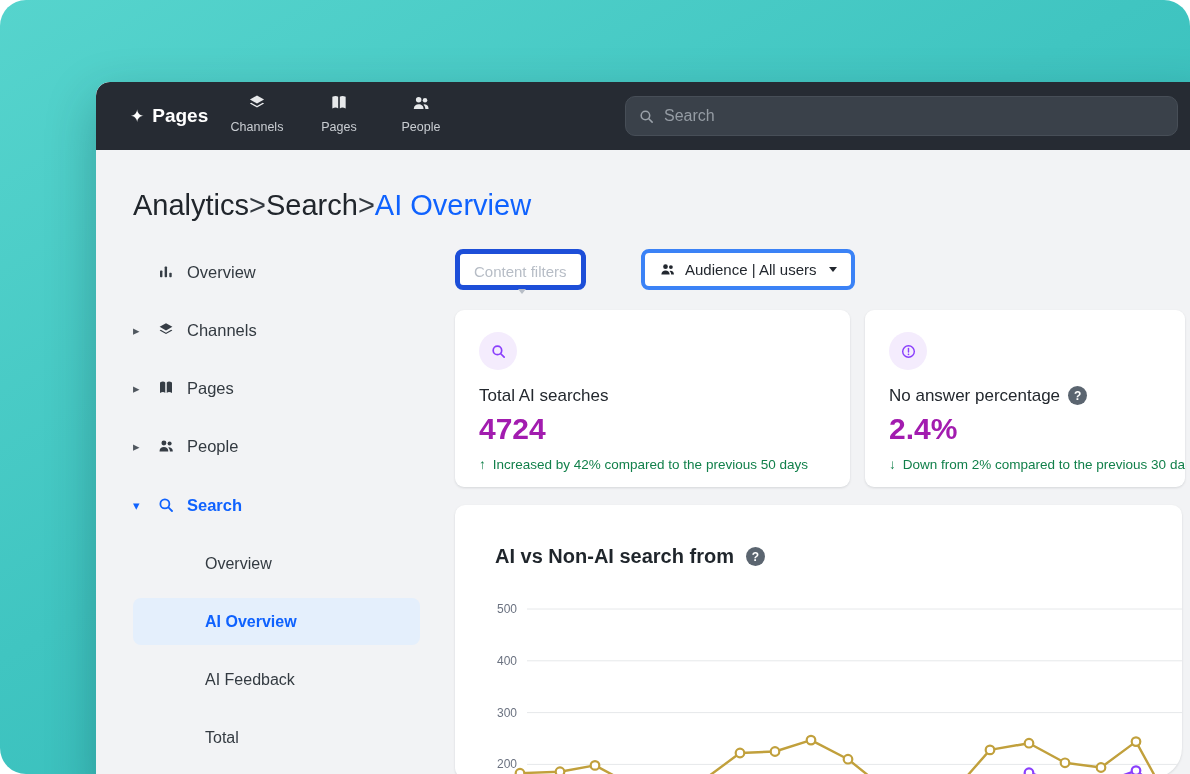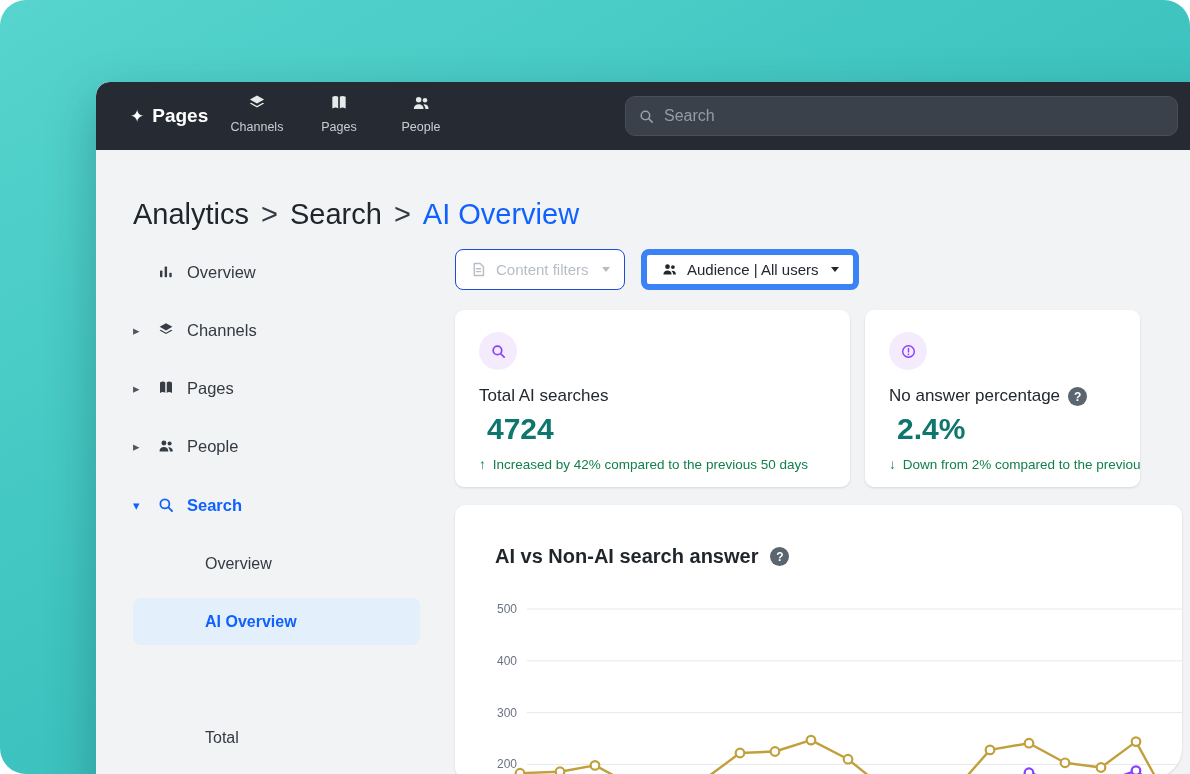--- a/index.html
+++ b/index.html
@@ -12,50 +12,50 @@
   .logo { position:absolute; left:34px; top:0; height:68px; display:flex; align-items:center; gap:8px; color:#fff; font-size:19px; font-weight:700; }
   .logo .spark { font-size:17px; font-weight:400; }
   .nav-item { position:absolute; top:11px; width:74px; display:flex; flex-direction:column; align-items:center; gap:3px; color:#e7e9eb; cursor:pointer; }
   .nav-item svg { width:20px; height:20px; }
   .nav-item .nav-label { font-size:12.5px; color:#c9cdd2; }
   .nav-search { position:absolute; left:529px; top:14px; width:553px; height:40px; background:#3a414a; border:1px solid #474e57; border-radius:10px; display:flex; align-items:center; padding:0 12px; gap:9px; }
   .nav-search svg { width:17px; height:17px; color:#9aa1a9; flex:none; }
   .nav-search input { background:transparent; border:none; outline:none; color:#dfe2e6; font-size:16px; width:100%; font-family:inherit; }
   .nav-search input::placeholder { color:#959ca4; }
 
-  .breadcrumb { position:absolute; left:37px; top:107px; font-size:29px; color:#21262c; display:flex; gap:12px; align-items:baseline;margin-top:9px; }
+  .breadcrumb { position:absolute; left:37px; top:107px; font-size:29px; color:#21262c; display:flex; align-items:baseline; }
   .breadcrumb .crumb { cursor:pointer; }
   .breadcrumb .sep { color:#343a41; }
   .breadcrumb .current { color:#0f62fe; }
 
   .side-row { position:absolute; left:37px; width:287px; height:46px; display:flex; align-items:center; cursor:pointer; }
   .side-caret { width:24px; font-size:13px; color:#50575f; flex:none; }
   .side-icon { width:30px; flex:none; color:#363d45; }
   .side-icon svg { width:18px; height:18px; display:block; }
   .side-label { font-size:16.5px; color:#333a41; }
   .side-row.active .side-caret, .side-row.active .side-label, .side-row.active .side-icon { color:#0f62fe; }
   .side-row.active .side-label { font-weight:700; }
   .sub-row { position:absolute; left:37px; width:287px; height:47px; display:flex; align-items:center; padding-left:72px; font-size:16px; color:#333a41; cursor:pointer; border-radius:8px; }
   .sub-row.selected { background:#e4effc; color:#0f62fe; font-weight:700; }
 
   .btn { position:absolute; top:167px; height:41px; background:#fff; border-radius:8px; display:flex; align-items:center; gap:9px; padding:0 14px; font-size:15px; font-family:inherit; cursor:pointer; }
   .btn svg { width:17px; height:17px; }
   .btn .tri { width:0; height:0; border-left:4.5px solid transparent; border-right:4.5px solid transparent; border-top:5.5px solid currentColor; margin-left:4px; }
-  .btn-disabled { left:359px; border:1px solid #1d4ed8; color:#b7bdc6; }
-  .btn-audience { left:545px; border:6px solid #3b82f6; color:#22272e; }
+  .btn-disabled { left:359px; border:5px solid #1d4ed8; color:#b7bdc6;flex-direction:column; }
+  .btn-audience { left:545px; border:4px solid #3b82f6; color:#22272e; }
   .btn-audience .btn-label { font-weight:400; }
 
   .card { position:absolute; background:#fff; border-radius:9px; box-shadow:0 1px 2px rgba(20,30,40,.05), 0 1px 3px rgba(20,30,40,.08); overflow:hidden; }
   .stat-card { top:228px; height:177px; padding:22px 24px; }
   .card-icon { width:38px; height:38px; border-radius:50%; background:#f4ecfd; display:flex; align-items:center; justify-content:center; color:#8a3ffc; }
   .card-icon svg { width:17px; height:17px; }
-  .stat-title-row { display:flex; align-items:flex-end; gap:8px; margin-top:16px; }
+  .stat-title-row { display:flex; align-items:flex-start; gap:8px; margin-top:16px; }
   .stat-title { font-size:17px; color:#23282e; }
   .help-badge { width:19px; height:19px; border-radius:50%; background:#5b6570; color:#fff; font-size:12px; font-weight:700; display:flex; align-items:center; justify-content:center; flex:none; cursor:pointer; }
-  .stat-value { font-size:30px; font-weight:600; color:#0f766e; margin-top:6px;margin-left:8px; }
+  .stat-value { font-size:30px; font-weight:600; color:#a21caf; margin-top:6px; }
   .stat-trend { margin-top:11px; font-size:13.5px; color:#12804b; white-space:nowrap; display:flex; gap:7px; align-items:center; }
 
   .chart-card { left:359px; top:423px; width:727px; height:273px; border-radius:10px 10px 30px 10px; }
   .chart-title-row { position:absolute; left:40px; top:40px; display:flex; align-items:center; gap:12px; }
   .chart-title { font-size:20px; font-weight:700; color:#1f252b; }
   .chart-plot { position:absolute; inset:0; }
   .chart-plot svg { position:absolute; left:0; top:0; }
 </style>
 </head>
 <body>
@@ -165,20 +165,23 @@
             <path d="M15.2 15.2L20 20" stroke-linecap="round"></path>
           </svg>
       </span>
       <span class="side-label">Search</span>
     </div>
     <div class="sub-row" style="top:458px">
       <span>Overview</span>
     </div>
     <div class="sub-row selected" style="top:516px">
       <span>AI Overview</span>
+    </div>
+    <div class="sub-row" style="top:574px">
+      <span>AI Feedback</span>
     </div>
     <div class="sub-row" style="top:632px">
       <span>Total</span>
     </div>
 
     <button class="btn btn-disabled">
       <svg viewBox="0 0 24 24" fill="none" stroke="currentColor" stroke-width="2">
           <path d="M6 3.5h8.5L19 8v12.5H6z" stroke-linejoin="round"></path>
           <path d="M9 11h6M9 15h6" stroke-linecap="round"></path>
         </svg>
@@ -206,21 +209,21 @@
       <div class="stat-title-row">
         <span class="stat-title">Total AI searches</span>
       </div>
       <div class="stat-value">4724</div>
       <div class="stat-trend">
         <span>↑</span>
         <span>Increased by 42% compared to the previous 50 days</span>
       </div>
     </div>
 
-    <div class="card stat-card" style="left:769px; width:275px;">
+    <div class="card stat-card" style="left:769px; width:320px;">
       <div class="card-icon">
         <svg viewBox="0 0 24 24" fill="none" stroke="currentColor" stroke-width="2">
             <circle cx="12" cy="12" r="8.2"></circle>
             <path d="M12 7.8v5" stroke-linecap="round"></path>
             <circle cx="12" cy="16" r="1.2" fill="currentColor" stroke="none"></circle>
           </svg>
       </div>
       <div class="stat-title-row">
         <span class="stat-title">No answer percentage</span>
         <span class="help-badge">?</span>
@@ -255,19 +258,19 @@
             <circle cx="574" cy="238.2" r="4.3" fill="#ffffff" stroke="#c1a03c" stroke-width="2.2"></circle>
             <circle cx="610" cy="257.8" r="4.3" fill="#ffffff" stroke="#c1a03c" stroke-width="2.2"></circle>
             <circle cx="646" cy="262.5" r="4.3" fill="#ffffff" stroke="#c1a03c" stroke-width="2.2"></circle>
             <circle cx="681" cy="236.6" r="4.3" fill="#ffffff" stroke="#c1a03c" stroke-width="2.2"></circle>
             <path d="M545 281.2L574 267.7L605 278.0L650 277.0L681 265.6L700 280.1" fill="none" stroke="#8a3ffc" stroke-width="2.4" stroke-linejoin="round"></path>
             <circle cx="574" cy="267.7" r="4.3" fill="#ffffff" stroke="#8a3ffc" stroke-width="2.2"></circle>
             <circle cx="681" cy="265.6" r="4.3" fill="#ffffff" stroke="#8a3ffc" stroke-width="2.2"></circle>
           </svg>
         </div>
       <div class="chart-title-row">
-        <span class="chart-title">AI vs Non-AI search answer</span>
+        <span class="chart-title">AI vs Non-AI search from</span>
         <span class="help-badge">?</span>
       </div>
     </div>
 
   </div>
 </div>
 
 </body></html>

